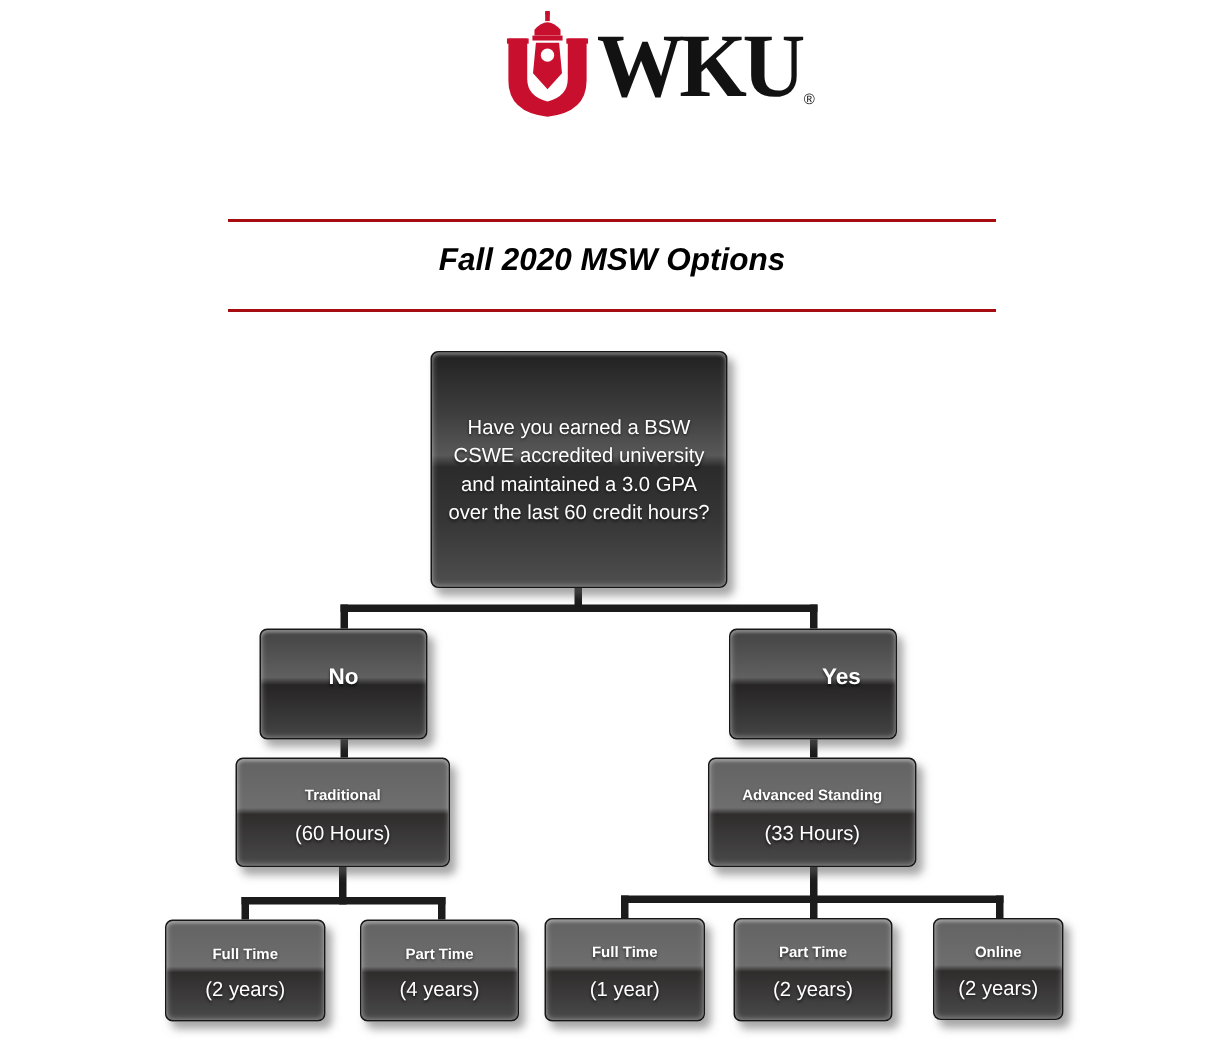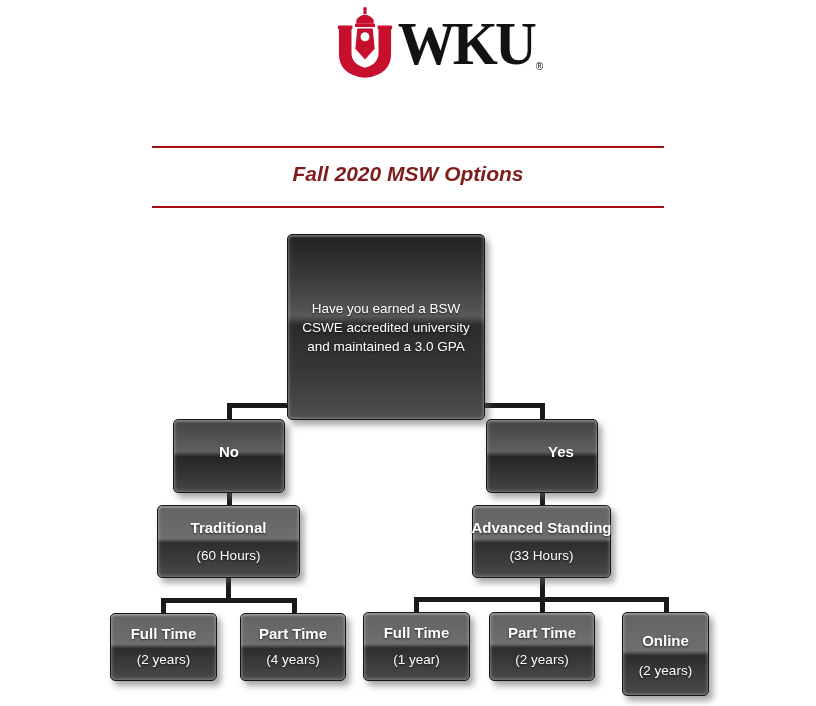--- a/index.html
+++ b/index.html
@@ -12,56 +12,56 @@
   .logo-icon{width:56px;height:76px;margin-right:5px;}
   .wordmark{font-family:"Liberation Serif",serif;font-weight:700;font-size:58px;
             letter-spacing:-3px;color:#121212;line-height:76px;transform:scaleY(1.04);}
   .regmark{font-size:10px;color:#121212;align-self:flex-end;margin:0 0 10px 2px;}
 
   
   .rule{position:absolute;left:152px;width:512px;height:2px;background:#a50d10;}
   .rule-top{top:146px;}
   .rule-bottom{top:206px;}
   .doc-title{position:absolute;top:162px;left:0;width:816px;text-align:center;
-             font-size:21px;font-style:italic;font-weight:600;color:#7f1d1d;}
+             font-size:21px;font-style:italic;font-weight:600;color:#000000;}
 
   
   .node{position:absolute;border:1px solid #161616;border-radius:5px;color:#ffffff;
         box-shadow:4px 5px 6px rgba(95,95,95,.55),
                    inset 0 2px 2px rgba(255,255,255,.28),
                    inset 2px 0 3px rgba(255,255,255,.14),
                    inset -2px 0 3px rgba(255,255,255,.10),
                    inset 0 -2px 3px rgba(255,255,255,.14);
         text-shadow:0 1px 2px rgba(0,0,0,.65);box-sizing:border-box;}
   .grad-q {background:linear-gradient(180deg,#212121 0%,#3e3e3e 26%,#585858 44%,#2b2b2b 49%,#363636 72%,#4f4f4f 100%);}
   .grad-yn{background:linear-gradient(180deg,#434343 0%,#606060 44%,#262424 51%,#454545 100%);}
   .grad-op{background:linear-gradient(180deg,#636363 0%,#6e6e6e 46%,#2f2c2c 52%,#4a4a4a 100%);}
 
   .q-node{display:flex;flex-direction:column;justify-content:center;align-items:center;
           font-size:13.5px;line-height:19px;}
   .q-line{white-space:nowrap;}
   .one-line{display:flex;justify-content:center;align-items:center;
             padding-bottom:9px;font-weight:700;font-size:15px;}
   .two-line{display:flex;flex-direction:column;}
   .node-title{height:49%;display:flex;justify-content:center;align-items:flex-end;
-              font-weight:700;font-size:15px;padding-bottom:3px;white-space:nowrap;}
+              font-weight:700;font-size:10px;padding-bottom:3px;white-space:nowrap;}
   .node-sub{height:51%;display:flex;justify-content:center;align-items:center;
             font-size:13.5px;padding-bottom:6px;white-space:nowrap;}
 
   
-  .n-question{left:287px;top:234px;width:198px;height:186px;}
+  .n-question{left:287px;top:234px;width:198px;height:158px;}
   .n-no {left:173px;top:419px;width:112px;height:74px;text-align:center;}
   .n-yes{left:486px;top:419px;width:112px;height:74px;padding-left:38px;}
   .n-trad{left:157px;top:505px;width:143px;height:73px;}
   .n-adv {left:472px;top:505px;width:139px;height:73px;}
   .n-lb1{left:110px;top:613px;width:107px;height:68px;}
   .n-lb2{left:240px;top:613px;width:106px;height:68px;}
   .n-rb1{left:363px;top:612px;width:107px;height:69px;}
   .n-rb2{left:489px;top:612px;width:106px;height:69px;}
-  .n-rb3{left:622px;top:612px;width:87px;height:84px;}
+  .n-rb3{left:622px;top:612px;width:87px;height:68px;}
 
   
   .conn{position:absolute;background:#1b1b1b;}
   .c-q-stub {left:383px;top:392px;width:5px;height:14px;}
   .c-q-bar  {left:227px;top:403px;width:318px;height:5px;}
   .c-q-dl   {left:227px;top:403px;width:5px;height:16px;}
   .c-q-dr   {left:540px;top:403px;width:5px;height:16px;}
   .c-no-trad{left:227px;top:493px;width:5px;height:12px;}
   .c-yes-adv{left:540px;top:493px;width:5px;height:12px;}
   .c-l-stub {left:226px;top:578px;width:5px;height:25px;}
@@ -113,20 +113,21 @@
   <div class="conn c-l-dr"></div>
   <div class="conn c-r-stub"></div>
   <div class="conn c-r-bar"></div>
   <div class="conn c-r-dl"></div>
   <div class="conn c-r-dr"></div>
 
   <div class="node grad-q q-node n-question">
     <div class="q-line">Have you earned a BSW</div>
     <div class="q-line">CSWE accredited university</div>
     <div class="q-line">and maintained a 3.0 GPA</div>
+    <div class="q-line">over the last 60 credit hours?</div>
   </div>
 
   <div class="node grad-yn one-line n-no">
     <span>No</span>
   </div>
   <div class="node grad-yn one-line n-yes">
     <span>Yes</span>
   </div>
 
   <div class="node grad-op two-line n-trad">

